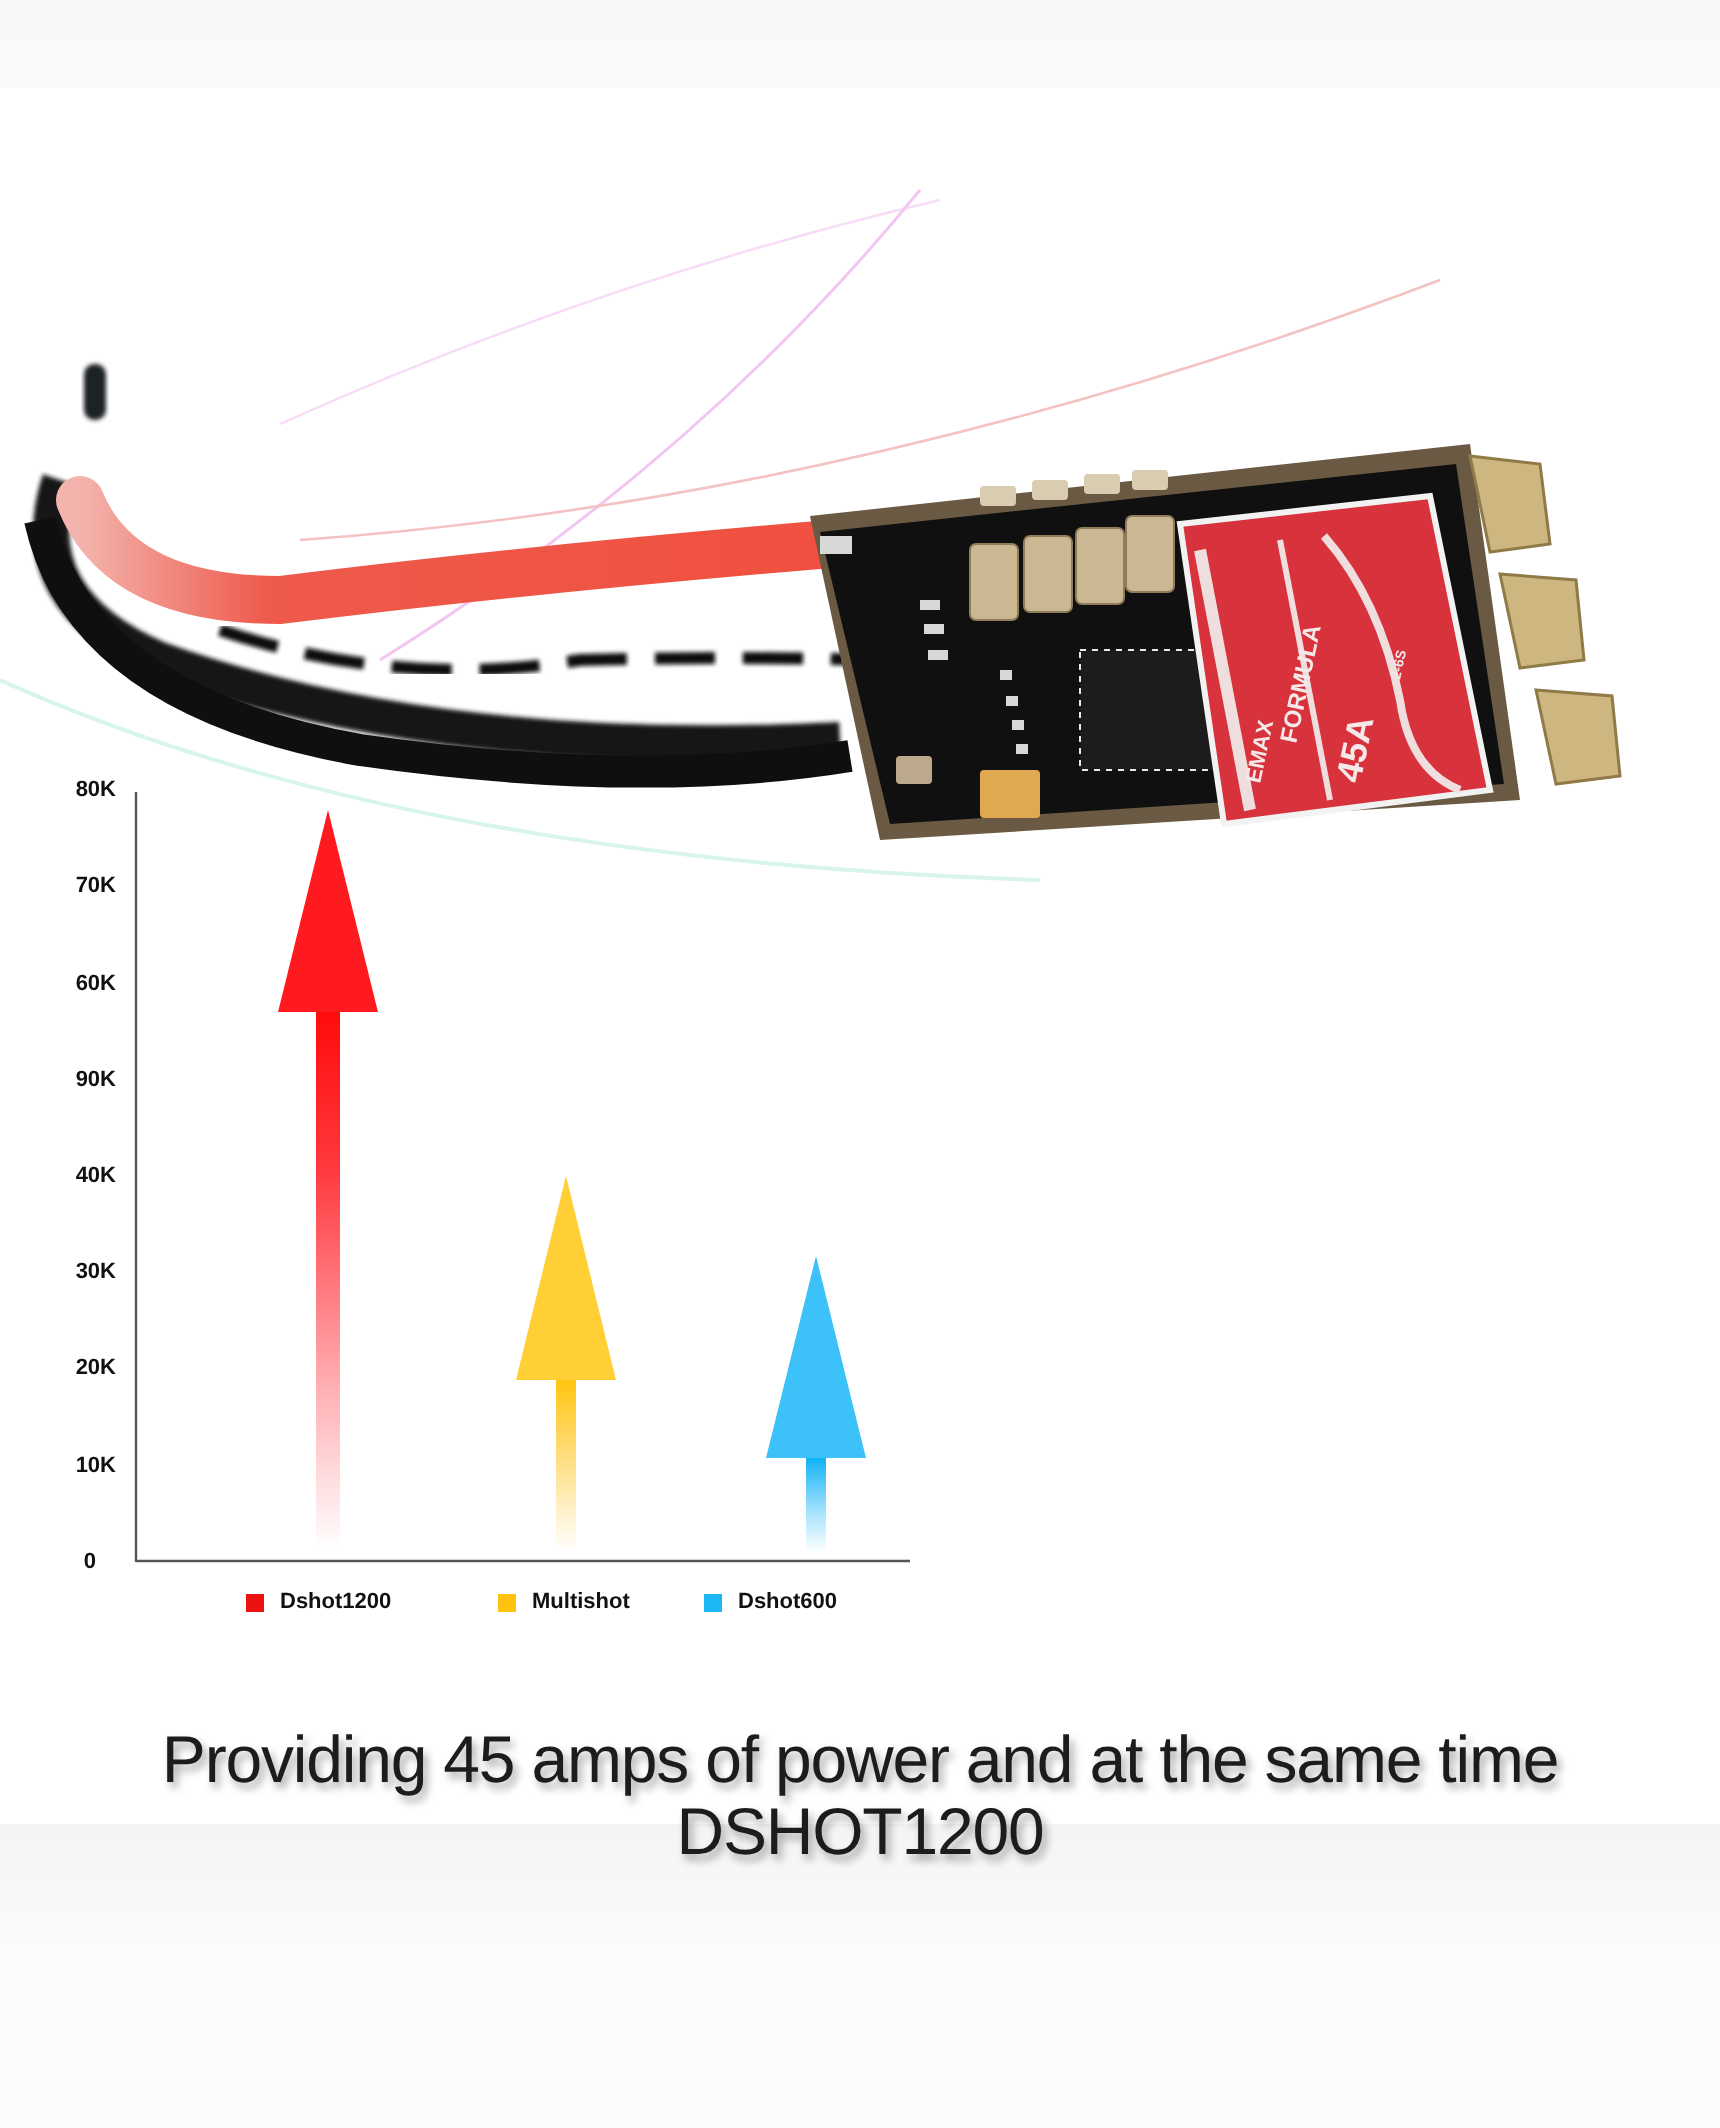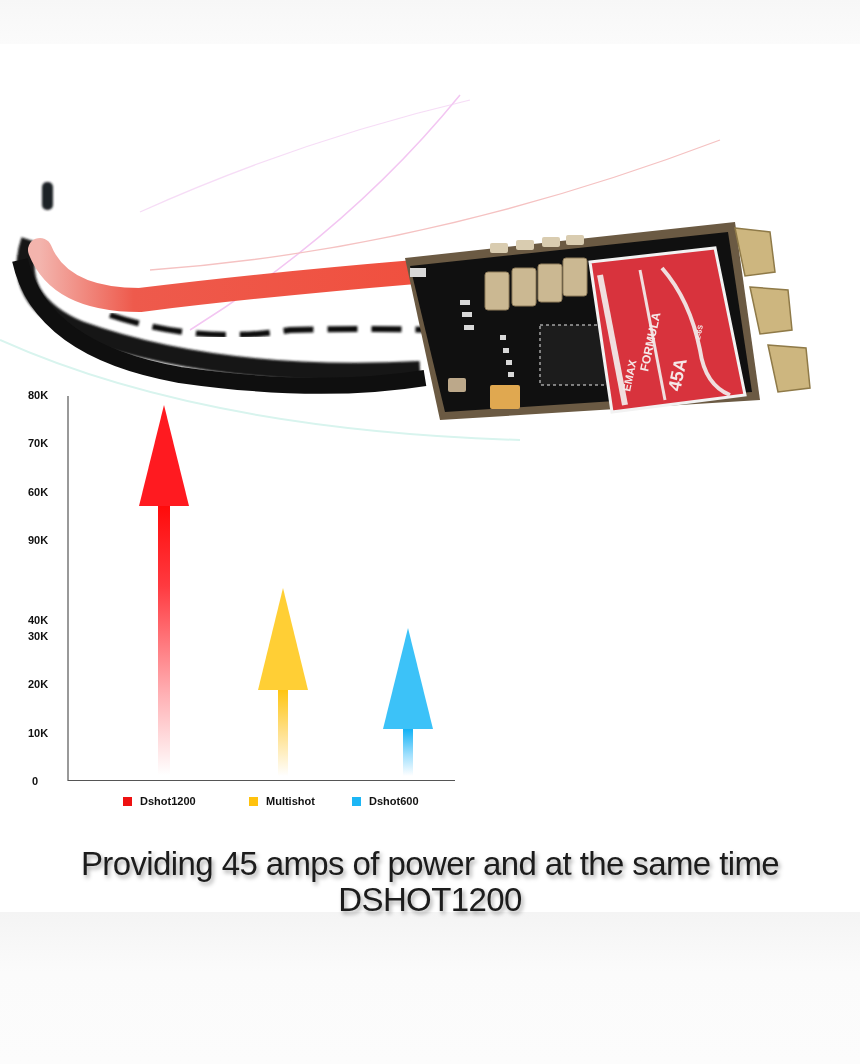--- a/index.html
+++ b/index.html
@@ -11,34 +11,34 @@
   .top-band {
     position: absolute; left: 0; top: 0; width: 860px; height: 44px;
     background: linear-gradient(#f7f7f7, #fbfbfb);
   }
   .bottom-band {
     position: absolute; left: 0; top: 912px; width: 860px; height: 152px;
     background: linear-gradient(#f4f4f4, #fbfbfb 40%, #fcfcfc);
   }
   svg.scene { position: absolute; left: 0; top: 0; }
   .ylabel {
-    position: absolute; left: 18px; width: 40px; text-align: center;
+    position: absolute; left: 18px; width: 40px; text-align: right;
     font-size: 11px; font-weight: bold; color: #111; line-height: 12px;
   }
   .legend {
     position: absolute; top: 795px; display: flex; align-items: center;
     font-size: 11px; font-weight: bold; color: #111;
   }
   .legend .swatch { width: 9px; height: 9px; margin-right: 8px; display: inline-block; }
   .caption {
     position: absolute; left: 0; top: 843px; width: 860px; text-align: center;
     font-size: 33px; line-height: 41px; color: #1c1c1c; letter-spacing: -0.6px;
     text-shadow: 2px 3px 4px rgba(0,0,0,0.35);
   }
-  .caption div { white-space: nowrap; }
+  .caption div { white-space: nowrap; margin-top: 16px; }
 </style>
 </head>
 <body>
 
 <div class="top-band"></div>
 <div class="bottom-band"></div>
 
 <svg class="scene" width="860" height="1064" viewBox="0 0 860 1064">
   <defs>
     <linearGradient id="gRed" x1="0" y1="0" x2="0" y2="1">
@@ -147,21 +147,21 @@
   <g>
     <rect x="403" y="728" width="10" height="48" fill="url(#gBlu)"></rect>
     <polygon points="408,628 433,729 383,729" fill="#3cc2f8"></polygon>
   </g>
 </svg>
 
 <div class="ylabel" style="top:389px">80K</div>
 <div class="ylabel" style="top:437px">70K</div>
 <div class="ylabel" style="top:486px">60K</div>
 <div class="ylabel" style="top:534px">90K</div>
-<div class="ylabel" style="top:614px">40K</div>
+<div class="ylabel" style="top:582px">40K</div>
 <div class="ylabel" style="top:630px">30K</div>
 <div class="ylabel" style="top:678px">20K</div>
 <div class="ylabel" style="top:727px">10K</div>
 <div class="ylabel" style="top:775px; left:22px; width:26px;">0</div>
 
 <div class="legend" style="left:123px">
   <span class="swatch" style="background:#ee1111"></span>
   <span>Dshot1200</span>
 </div>
 <div class="legend" style="left:249px">

